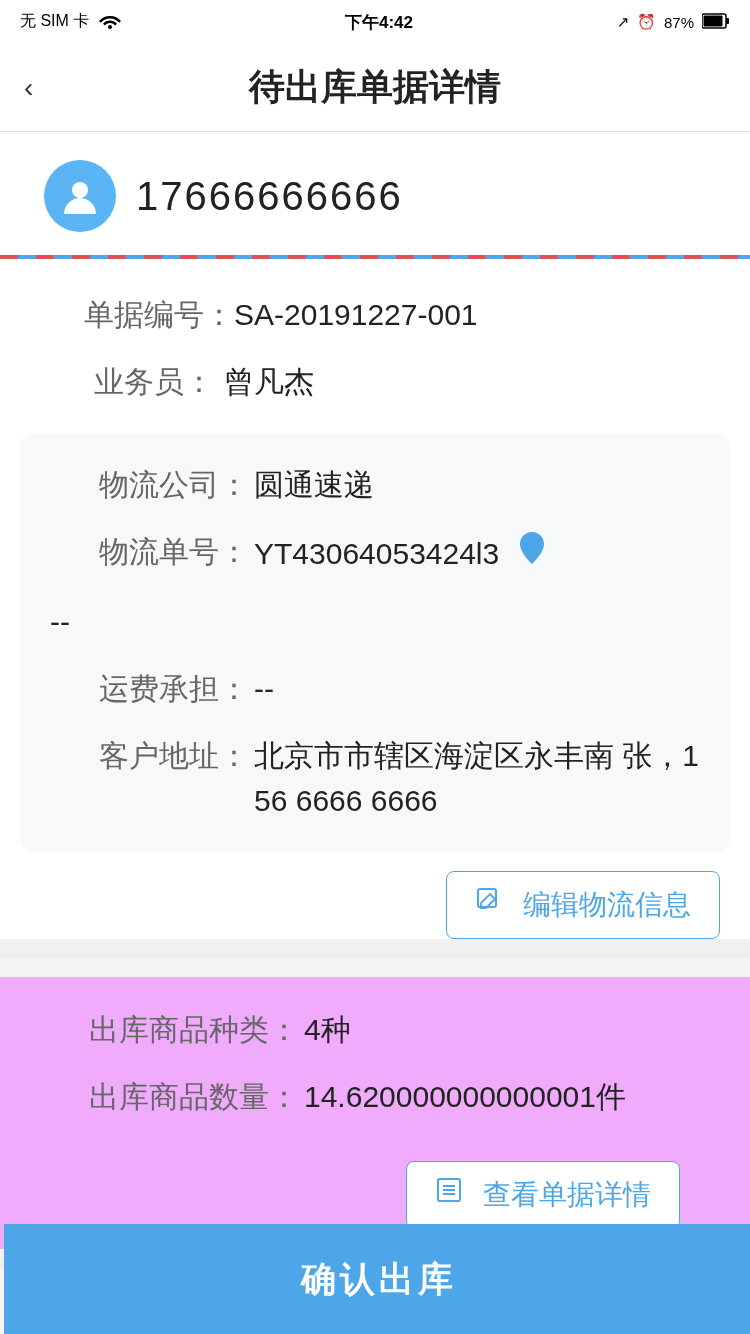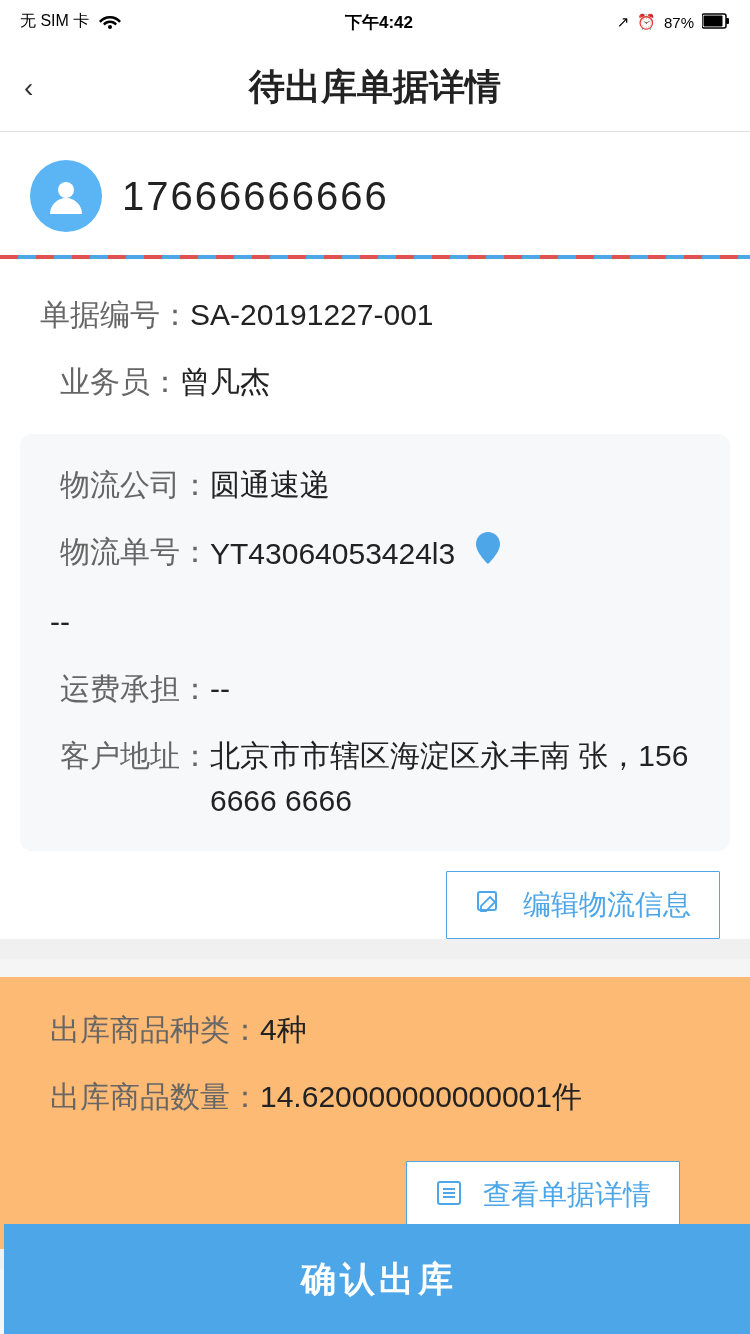--- a/index.html
+++ b/index.html
@@ -49,21 +49,21 @@
     }
     .nav-title {
       font-size: 36px;
       font-weight: 600;
       color: #222;
     }
 
     
     .customer-header {
       background: #fff;
-      padding: 28px 30px 20px;
+      padding: 28px 44px 20px;
       display: flex;
       align-items: center;
       gap: 20px;
       border-bottom: none;
     }
     .customer-avatar {
       width: 72px;
       height: 72px;
       border-radius: 50%;
       background: #5bb5f5;
@@ -98,21 +98,21 @@
       background: repeating-linear-gradient(
         90deg,
         #e05252 0px, #e05252 18px,
         #4da6e8 18px, #4da6e8 36px
       );
       transform: translateY(-50%);
     }
 
     
     .section {
-      background: #fdba74;
+      background: #f0abfc;
       margin-top: 18px;
       padding: 30px 40px;
     }
     .section-gray {
       background: #f7f8fa;
       margin: 0 20px;
       border-radius: 12px;
       padding: 28px 30px;
     }
 
@@ -121,47 +121,48 @@
       align-items: flex-start;
       margin-bottom: 22px;
       font-size: 30px;
       line-height: 1.5;
     }
     .info-row:last-child { margin-bottom: 0; }
     .info-label {
       color: #666;
       white-space: nowrap;
       flex-shrink: 0;
-      text-align: right;
+      text-align: center;
+      margin-left: 44px;
     }
     .info-value {
       color: #222;
       flex: 1;
       word-break: break-all;
     }
 
     .logistics-number-row {
       display: flex;
       align-items: center;
     }
     .location-icon {
       margin-left: 16px;
       color: #4da6e8;
       font-size: 32px;
     }
 
     
     .action-btn {
       display: inline-flex;
-      align-items: flex-end;
+      align-items: flex-start;
       gap: 20px;
       border: 1.5px solid #4da6e8;
       color: #4da6e8;
       padding: 14px 28px;
-      border-radius: 1px;
+      border-radius: 8px;
       font-size: 28px;
       cursor: pointer;
       background: #fff;
     }
     .btn-row {
       display: flex;
       justify-content: flex-end;
       padding: 20px 30px 0;
     }
 

